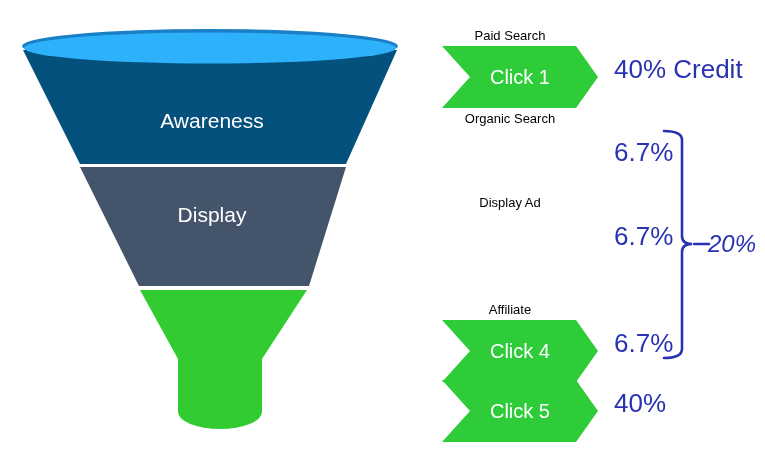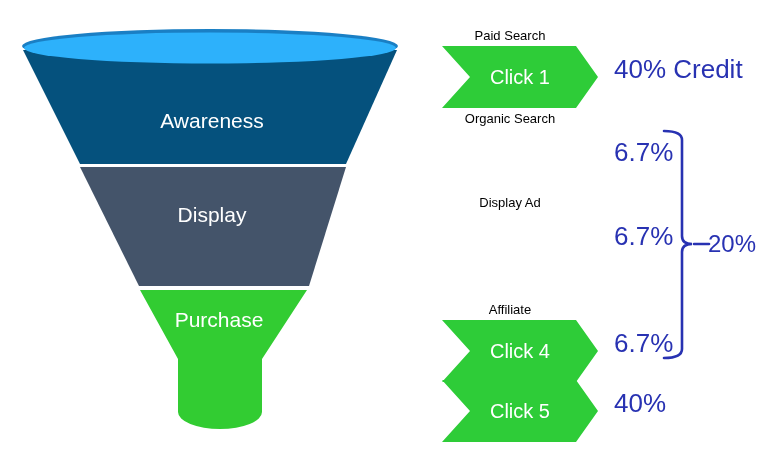--- a/index.html
+++ b/index.html
@@ -36,39 +36,38 @@
   }
   .row1{top:25px;}
   .row2{top:108px;}
   .row3{top:192px;}
   .row4{top:275px;margin-top:24px;}
   .row5{top:359px;}
   
   .bracket-svg{position:absolute;left:655px;top:124px;}
   .bracket-value{
     position:absolute;left:708px;top:228px;height:32px;line-height:32px;
-    color:#2832B2;font-size:24px;white-space:nowrap;
+    color:#2832B2;font-size:24px;white-space:nowrap;font-style:italic;
   }
 </style>
 </head>
 <body>
 
 <div class="stage">
 
   <svg class="funnel-svg" width="430" height="451" viewBox="0 0 430 451">
     <ellipse cx="210" cy="46" rx="188" ry="17" fill="#1A7FC4"></ellipse>
     <polygon points="23,50 397,50 346,164 80,164" fill="#05517D"></polygon>
     <ellipse cx="210" cy="48" rx="186" ry="15.5" fill="#2DB1FB"></ellipse>
     <polygon points="80,167 346,167 309,286 139,286" fill="#44546A"></polygon>
     <path d="M140,290 L307,290 L262,359 L262,412 A42,17 0 0 1 178,412 L178,359 Z" fill="#32CC32"></path>
   </svg>
 
   <div class="stage-label lbl-awareness">Awareness</div>
   <div class="stage-label lbl-research">Display</div>
-  <div class="stage-label lbl-purchase">Purchase</div>
 
   <div class="tp-row row1">
     <div class="tp-source">Paid Search</div>
     <div class="tp-arrow">
       <span>Click 1</span>
     </div>
     <div class="tp-value">40% Credit</div>
   </div>
 
   <div class="tp-row row2">

